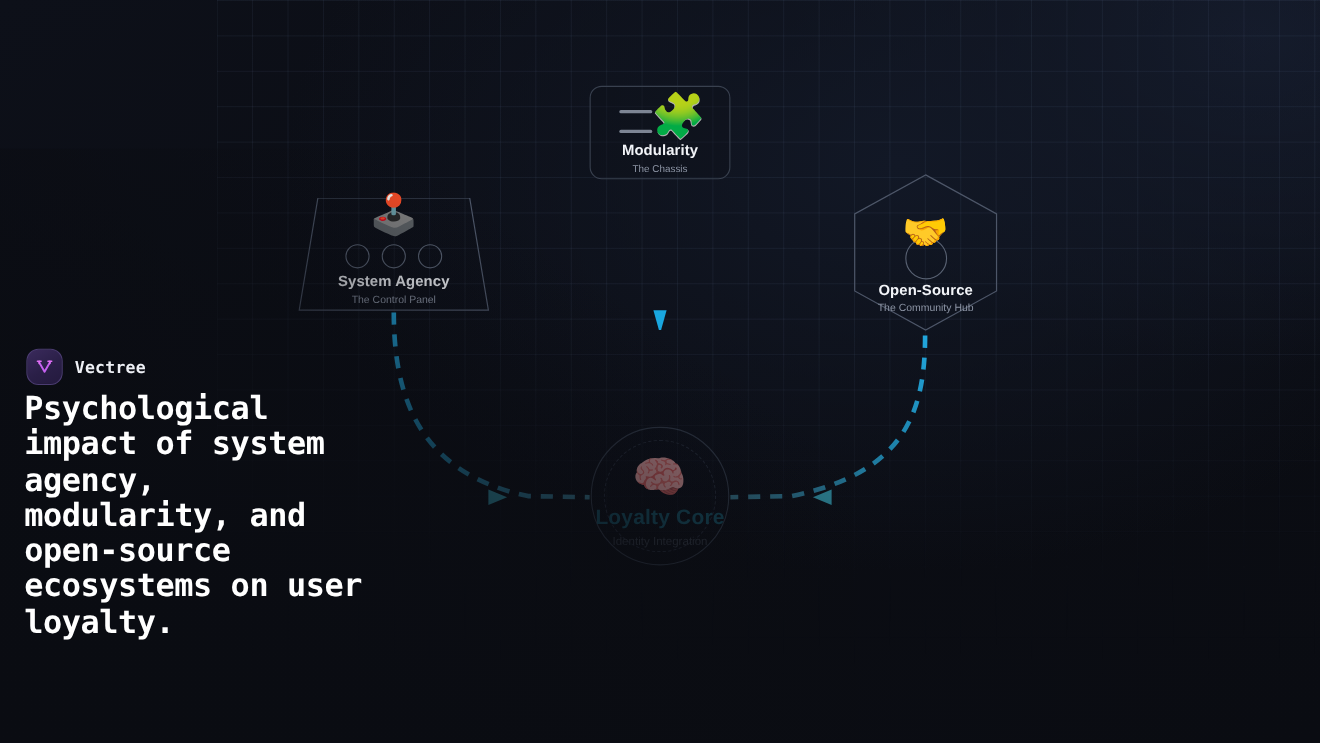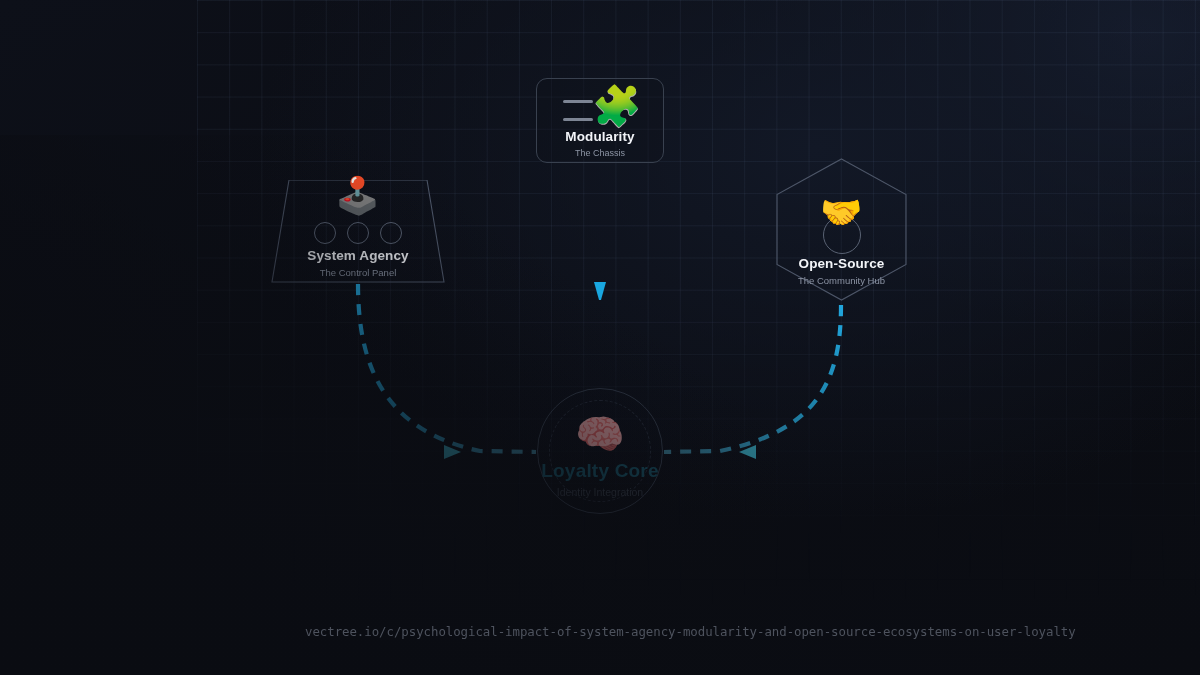--- a/index.html
+++ b/index.html
@@ -380,17 +380,29 @@
   <div class="node" id="loyalty-core">
     <div class="core-ring"></div>
     <div class="core-ring-inner"></div>
     <span class="node-emoji brain">🧠</span>
     <div class="node-title">Loyalty Core</div>
     <div class="node-sub">Identity Integration</div>
   </div>
 
   <div id="overlay-fade"></div>
 
-
-
-  <div id="url">vectree.io/c/psychological-impact-of-system-agency-modularity-and-open-source-ecosystems-on-user-loyalty</div>
+  <div id="brand">
+    <div id="brand-badge">
+      <svg width="21" height="21" viewBox="0 0 24 24">
+        <path d="M6.5 7.5 L12 17 L17.5 7.5" fill="none" stroke="#c561f0" stroke-width="2" stroke-linecap="round" stroke-linejoin="round"></path>
+        <path d="M4.6 6.2 L8.4 6.2" fill="none" stroke="#e06ff5" stroke-width="1.7" stroke-linecap="round"></path>
+        <path d="M15.6 6.2 L19.4 6.2" fill="none" stroke="#e06ff5" stroke-width="1.7" stroke-linecap="round"></path>
+        <path d="M6.5 6.2 L6.5 8.6" fill="none" stroke="#e06ff5" stroke-width="1.7" stroke-linecap="round"></path>
+        <path d="M17.5 6.2 L17.5 8.6" fill="none" stroke="#e06ff5" stroke-width="1.7" stroke-linecap="round"></path>
+      </svg>
+    </div>
+    <div id="brand-name">Vectree</div>
+  </div>
+
+  <div id="headline">Psychological impact of system agency, modularity, and open-source ecosystems on user loyalty.</div>
+
 
 </div>
 
 </body></html>

